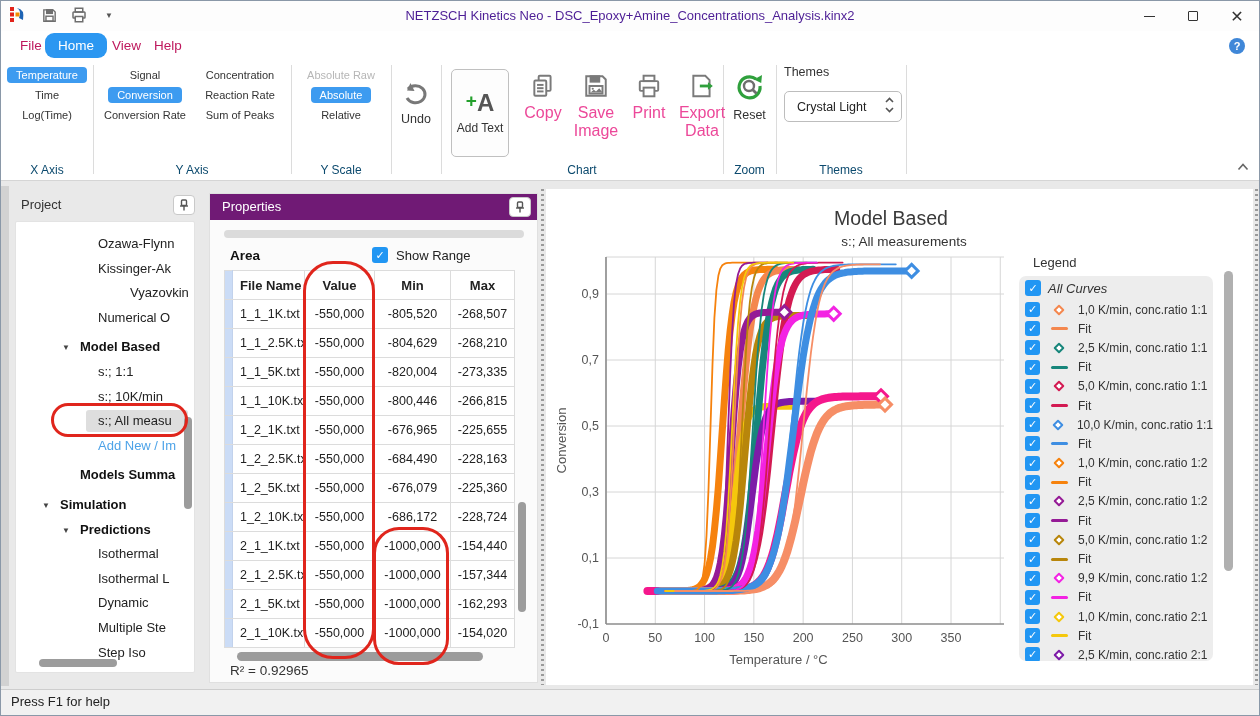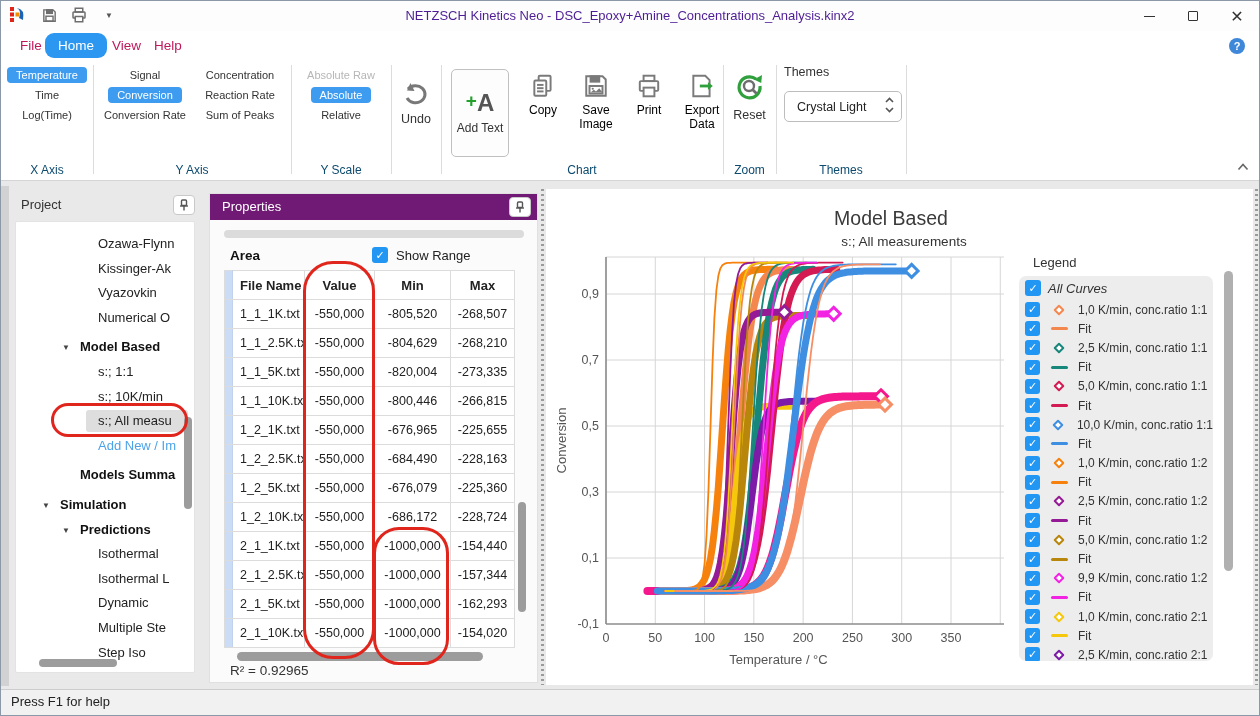--- a/index.html
+++ b/index.html
@@ -31,21 +31,21 @@
   
   .ribbon { position:absolute; left:0; top:58px; width:100%; height:122px; background:#fff; border-bottom:1px solid #d5d5d5; }
   .rsep { position:absolute; top:6px; bottom:6px; width:1px; background:#dcdcdc; }
   .rgroup { position:absolute; top:0; height:100%; }
   .rgroup-label { position:absolute; bottom:3px; left:0; right:0; text-align:center; font-size:12px; color:#0c4a6e; }
   .btn-col { position:absolute; top:8px; display:flex; flex-direction:column; gap:4px; align-items:center; }
   .rbtn { font-size:11px; color:#333; padding:2px 9px; border-radius:4px; white-space:nowrap; }
   .rbtn.selected { background:#3d9bf0; color:#fff; }
   .rbtn.disabled { color:#b6b6b6; }
   .icon-btn { width:52px; display:flex; flex-direction:column; align-items:center; gap:2px; text-align:center; }
-  .icon-btn .lbl { font-size:12px; color:#000000; line-height:1.15; }
+  .icon-btn .lbl { font-size:16px; color:#ec4899; line-height:1.15; }
   .undo-group { display:flex; flex-direction:column; align-items:center; gap:2px; position:absolute; left:0; right:0; top:22px; }
   .addtext-btn { position:absolute; left:10px; top:10px; width:58px; height:88px; border:1px solid #c0c0c0; border-radius:5px;
                  display:flex; flex-direction:column; align-items:center; justify-content:center; gap:6px; background:#fdfdfd; }
   .addtext-glyph { font-size:24px; font-weight:bold; color:#555; line-height:1; }
   .addtext-glyph .plus { color:#24a02c; font-size:19px; vertical-align:top; }
   .chart-icons { position:absolute; left:76px; top:14px; display:flex; gap:1px; }
   .themes-heading { position:absolute; left:8px; top:6px; font-size:12.5px; color:#333; }
   .themes-dd { position:absolute; left:8px; top:32px; width:118px; height:31px; border:1px solid #bdbdbd; border-radius:5px;
                background:#fff; display:flex; align-items:center; padding:0 6px 0 12px; }
   .themes-dd .val { flex:1; font-size:12.5px; color:#222; }
@@ -316,21 +316,21 @@
           <rect x="2.5" y="1" width="5" height="5.5" rx="1"></rect>
             <line x1="1" y1="7" x2="9" y2="7"></line>
             <line x1="5" y1="7" x2="5" y2="11.5"></line>
         </svg>
       </div>
     </div>
     <div class="project-card">
       <div class="tree" id="project-tree">
           <div class="tree-row"><span class="tree-label" style="padding-left: 82px;">Ozawa-Flynn</span></div>
           <div class="tree-row"><span class="tree-label" style="padding-left: 82px;">Kissinger-Ak</span></div>
-          <div class="tree-row"><span class="tree-label" style="padding-left: 82px;">Vyazovkin</span></div>
+          <div class="tree-row"><span class="tree-label" style="padding-left: 114px;">Vyazovkin</span></div>
           <div class="tree-row"><span class="tree-label" style="padding-left: 82px;">Numerical O</span></div>
           <div class="tree-row bold gap"><span class="arrow" style="left: 46px;">▼</span><span class="tree-label" style="padding-left: 64px;">Model Based</span></div>
           <div class="tree-row"><span class="tree-label" style="padding-left: 82px;">s:; 1:1</span></div>
           <div class="tree-row"><span class="tree-label" style="padding-left: 82px;">s:; 10K/min</span></div>
           <div class="tree-row"><div class="tree-sel"></div><span class="tree-label" style="padding-left: 82px;">s:; All measu</span></div>
           <div class="tree-row link"><span class="tree-label" style="padding-left: 82px;">Add New / Im</span></div>
           <div class="tree-row bold gap"><span class="tree-label" style="padding-left: 64px;">Models Summa</span></div>
           <div class="tree-row bold gap"><span class="arrow" style="left: 26px;">▼</span><span class="tree-label" style="padding-left: 44px;">Simulation</span></div>
           <div class="tree-row bold"><span class="arrow" style="left: 46px;">▼</span><span class="tree-label" style="padding-left: 64px;">Predictions</span></div>
           <div class="tree-row"><span class="tree-label" style="padding-left: 82px;">Isothermal</span></div>

